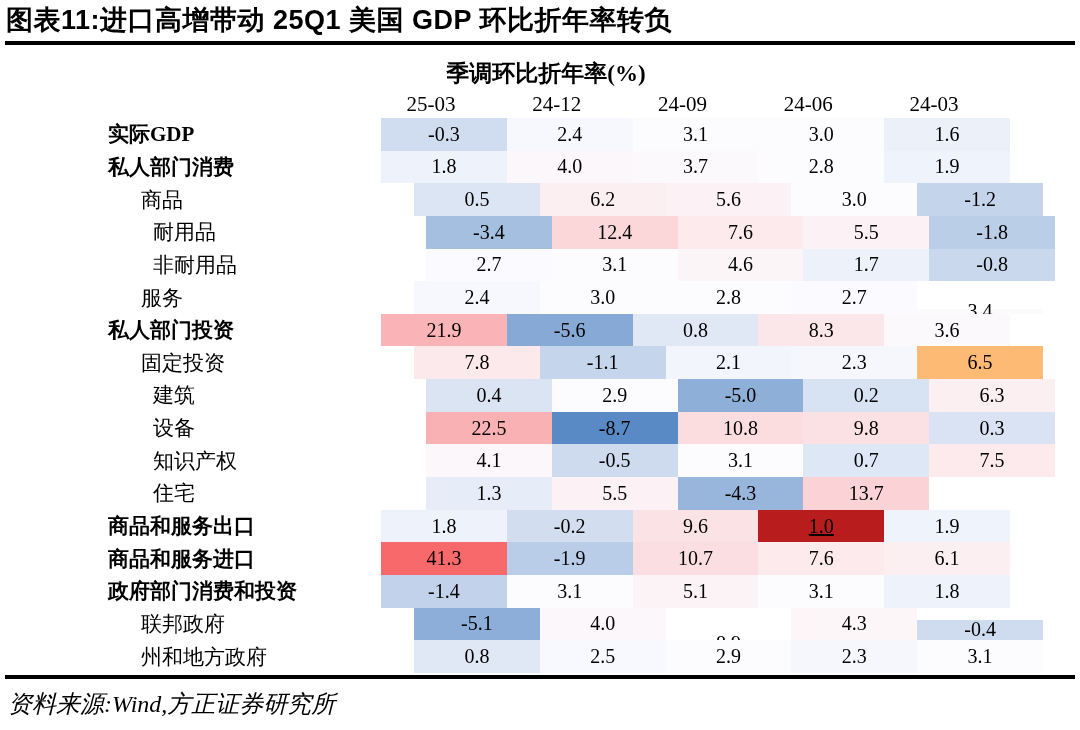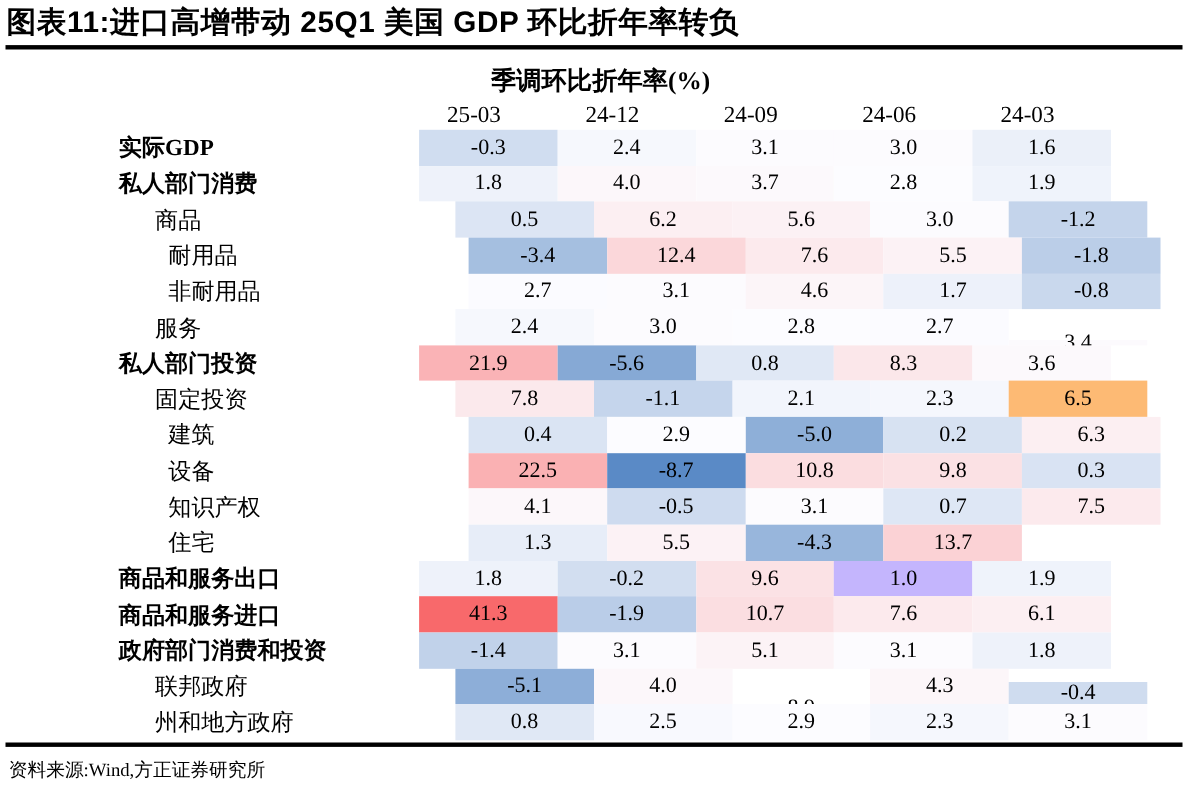--- a/index.html
+++ b/index.html
@@ -28,21 +28,21 @@
   .t-label.bold{font-weight:700;}
   .indent-0{padding-left:13px;}
   .indent-1{padding-left:46px;}
   .indent-2{padding-left:58px;}
   .t-cell{
     width:125.8px;flex:none;display:flex;align-items:center;justify-content:center;
     font-size:20px;
   }
 
   .src-note{
-    position:absolute;left:8px;top:688px;font-size:17px;
+    position:absolute;left:8px;top:688px;font-size:24px;font-style:italic;
     font-family:"Liberation Serif","DejaVu Serif",serif;white-space:nowrap;
   }
 </style>
 </head>
 <body>
 
 <div class="page">
 
   <div class="fig-title">图表11:进口高增带动 25Q1 美国 GDP 环比折年率转负</div>
   <div class="rule-top"></div>
@@ -151,21 +151,21 @@
           <div class="t-cell" style="background: rgb(231, 237, 248);">1.3</div>
           <div class="t-cell" style="background: rgb(252, 242, 245);">5.5</div>
           <div class="t-cell" style="background: rgb(152, 182, 220);">-4.3</div>
           <div class="t-cell" style="background: rgb(251, 210, 213);">13.7</div>
         </div>
         <div class="t-row">
           <div class="t-label indent-0 bold">商品和服务出口</div>
           <div class="t-cell" style="background: rgb(238, 242, 250);">1.8</div>
           <div class="t-cell" style="background: rgb(210, 222, 240);">-0.2</div>
           <div class="t-cell" style="background: rgb(251, 226, 229);">9.6</div>
-          <div class="t-cell" style="background: #c4b5fd;">1.0</div>
+          <div class="t-cell" style="background: #b91c1c; text-decoration: underline;">1.0</div>
           <div class="t-cell" style="background: rgb(239, 243, 251);">1.9</div>
         </div>
         <div class="t-row">
           <div class="t-label indent-0 bold">商品和服务进口</div>
           <div class="t-cell" style="background: rgb(248, 105, 107);">41.3</div>
           <div class="t-cell" style="background: rgb(186, 205, 232);">-1.9</div>
           <div class="t-cell" style="background: rgb(251, 222, 225);">10.7</div>
           <div class="t-cell" style="background: rgb(252, 234, 237);">7.6</div>
           <div class="t-cell" style="background: rgb(252, 239, 242);">6.1</div>
         </div>

